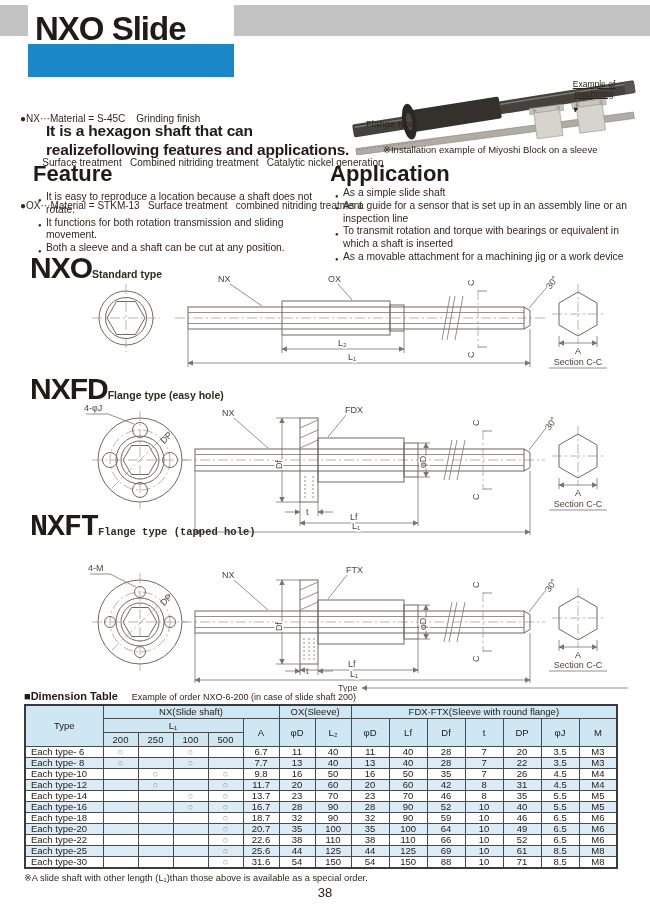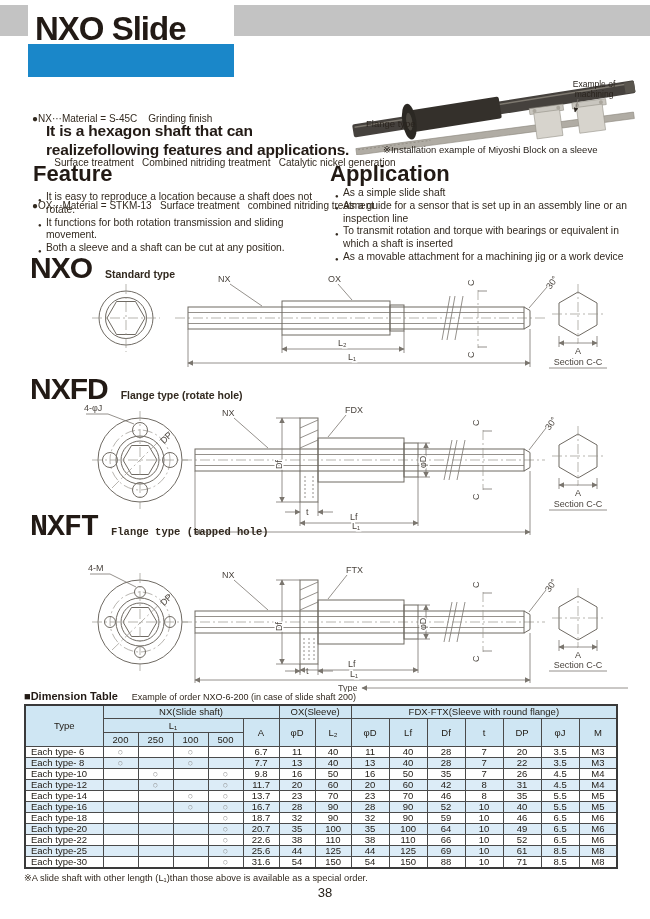--- a/index.html
+++ b/index.html
@@ -4,35 +4,35 @@
 <style>
   html,body{margin:0;padding:0;background:#ffffff;}
   .page{position:relative;width:650px;height:919px;background:#fff;overflow:hidden;
         font-family:"Liberation Sans","DejaVu Sans",sans-serif;color:#231b17;}
   
   .gray-band{position:absolute;left:0;top:5px;width:650px;height:31px;background:#c3c3c3;}
   .title-box{position:absolute;left:28px;top:0;width:206px;height:44px;background:#fff;
              display:flex;align-items:flex-end;padding-left:7px;box-sizing:border-box;}
   .page-title{font-size:33px;font-weight:bold;letter-spacing:-1px;color:#221a15;line-height:0.95;}
   .blue-bar{position:absolute;left:28px;top:44px;width:206px;height:33px;background:#1a87c9;}
-  .specs{position:absolute;left:32px;top:83px;font-size:10px;line-height:14.5px;white-space:pre;color:#32291f;}
+  .specs{position:absolute;left:20px;top:83px;font-size:10px;line-height:14.5px;white-space:pre;color:#32291f;}
   .headline{position:absolute;left:30px;top:121px;font-size:15.5px;font-weight:bold;line-height:19px;letter-spacing:-0.2px;color:#221a15;margin-left:16px;}
   
   .cap-machining{position:absolute;left:552px;top:80px;width:84px;font-size:8.5px;line-height:9.5px;
-                 text-align:center;white-space:pre-line;color:#2a241e;}
+                 text-align:center;white-space:pre-line;color:#2a241e;text-decoration:underline;}
   .cap-flange{position:absolute;left:366px;top:118px;font-size:9.5px;color:#2a241e;}
   .cap-install{position:absolute;left:383px;top:144px;font-size:9.5px;color:#2a241e;}
   
   .sec-head{position:absolute;font-size:22px;font-weight:bold;color:#221a15;}
   .blist{position:absolute;font-size:10.3px;line-height:12.8px;color:#32291f;margin:1px;padding:0;list-style:none;}
   .blist li{position:relative;padding-left:8px;margin:0;}
   .blist .b{position:absolute;left:0;top:2.5px;font-size:6px;color:#32291f;}
   
   .model-head{position:absolute;font-size:30px;font-weight:bold;letter-spacing:-1px;color:#221a15;line-height:1;}
-  .model-head .sub{font-size:10.5px;font-weight:bold;letter-spacing:0;margin-left:13px;color:#32291f;}
+  .model-head .sub{font-size:10.5px;font-weight:bold;letter-spacing:0;color:#32291f;}
   svg{position:absolute;left:0;}
   svg text{font-family:"Liberation Sans","DejaVu Sans",sans-serif;font-size:9px;fill:#4a443e;}
   .knock{paint-order:stroke;stroke:#fff;stroke-width:3px;}
   
   .table-area{position:absolute;left:24px;top:690px;width:592px;}
   .tbl-caption{display:flex;align-items:baseline;gap:14px;margin-bottom:2px;}
   .tbl-title{font-size:11px;font-weight:bold;color:#221a15;}
   .tbl-example{font-size:9px;color:#32291f;}
   table{border-collapse:collapse;table-layout:fixed;width:592px;border:2px solid #3a3a3a;}
   th,td{border:1px solid #4a4a4a;font-size:9.5px;line-height:10px;height:10px;padding:0;text-align:center;
@@ -187,21 +187,21 @@
       <line x1="559" y1="66" x2="559" y2="77" class="dline"></line>
       <line x1="597" y1="66" x2="597" y2="77" class="dline"></line>
       <line x1="559" y1="73" x2="597" y2="73" class="dline" marker-start="url(#a1)" marker-end="url(#a1)"></line>
       <text class="knock" x="575" y="84">A</text>
       <text x="578" y="95" text-anchor="middle" font-size="8.5">Section C-C</text>
       <line x1="549" y1="98" x2="607" y2="98" class="dline"></line>
     </g>
   </svg>
 
   <div class="model-head" style="left:30px;top:374px;">
-    <span>NXFD</span><span class="sub">Flange type (rotate hole)</span>
+    <span>NXFD</span><span class="sub">Flange type (easy hole)</span>
   </div>
   <svg style="top:398px;" width="650" height="138" viewBox="0 0 650 138">
     <defs>
       <marker id="a2" viewBox="0 0 10 10" refX="9" refY="5" markerWidth="7" markerHeight="7" orient="auto-start-reverse">
         <path d="M0 0L10 5L0 10z" fill="#7a756e"></path>
       </marker>
     </defs>
     <g>
       <circle cx="140" cy="62" r="42" class="oline"></circle>
       <circle cx="140" cy="62" r="30" class="cline"></circle>

